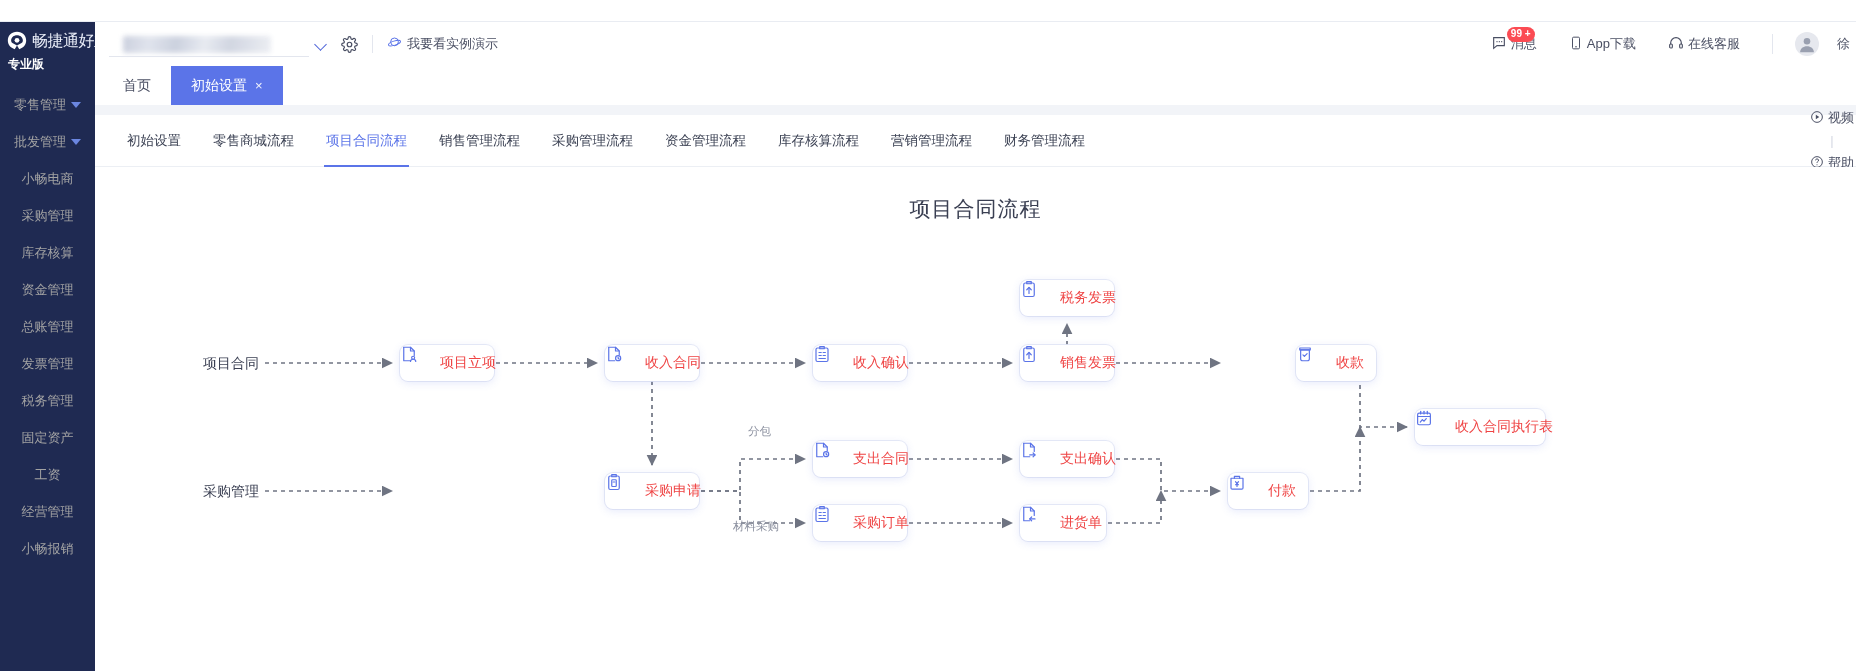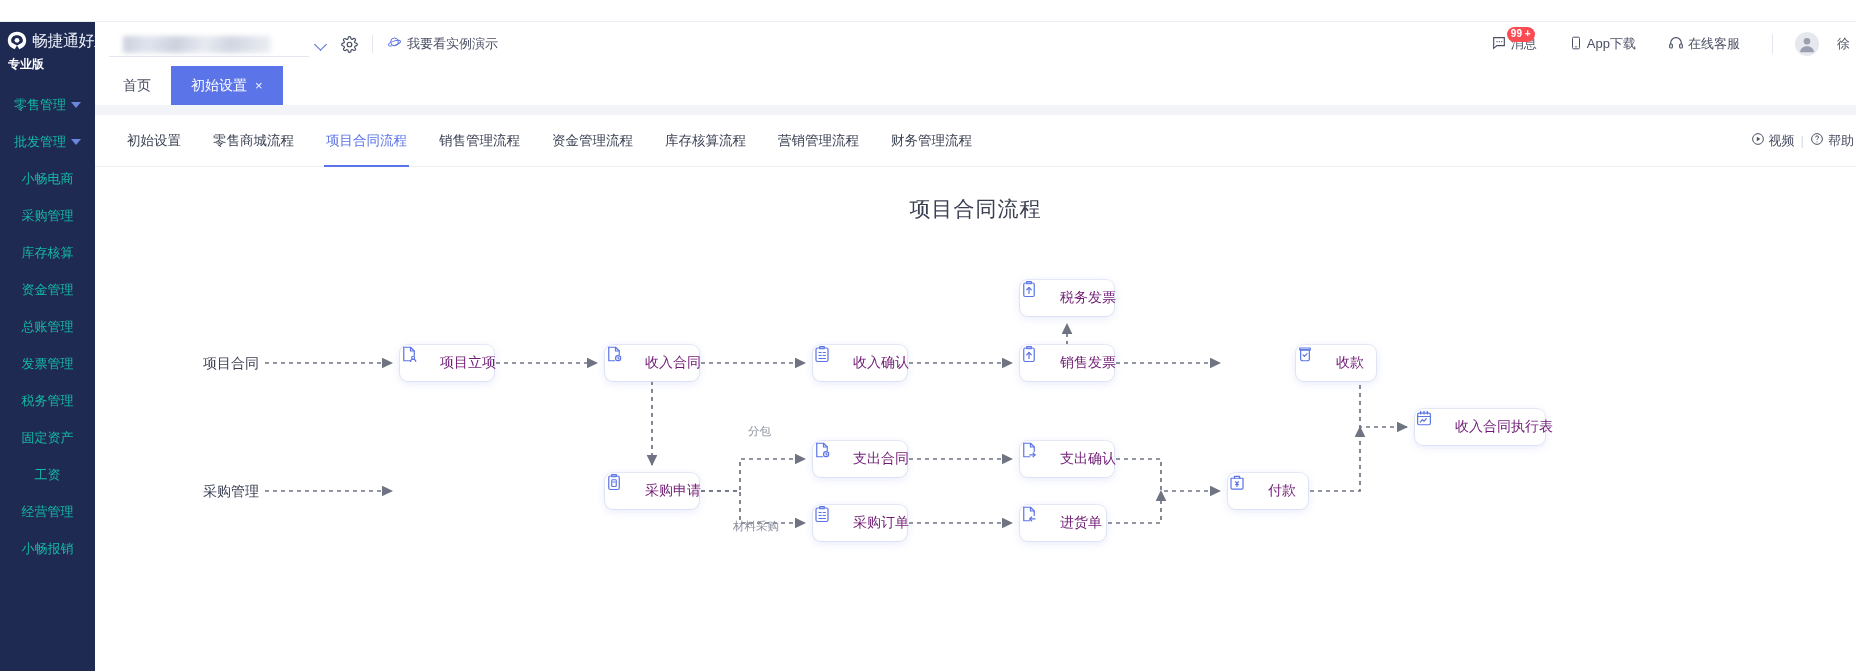--- a/index.html
+++ b/index.html
@@ -21,21 +21,21 @@
   .logo-wrap { height:60px; padding:8px 6px 0 6px; }
   .logo-row { display:flex; align-items:center; gap:4px; }
   .logo-mark {
     width:22px; height:22px; flex:0 0 22px; display:flex; align-items:center; justify-content:center;
   }
   .logo-text { font-size:16px; color:#e8ecf7; white-space:nowrap; letter-spacing:-0.5px; }
   .logo-pro { font-size:12px; color:#ffffff; font-weight:bold; margin-top:4px; margin-left:2px; }
   .nav { margin-top:4px; }
   .nav-item {
     height:37px; display:flex; align-items:center; justify-content:center;
-    font-size:13px; color:#14b8a6; cursor:pointer; position:relative;
+    font-size:13px; color:#a3a3a3; cursor:pointer; position:relative;
   }
   .nav-item .nav-label { white-space:nowrap; }
   .nav-item .caret {
     margin-left:5px; width:0; height:0; border-left:5px solid transparent;
     border-right:5px solid transparent; border-top:6px solid #6b86e0;
   }
 
   
   .header {
     position:absolute; left:95px; top:22px; width:1761px; height:44px;
@@ -93,39 +93,39 @@
   }
   .snav {
     position:relative; height:52px; padding:0 16px; display:flex; align-items:center;
     font-size:13.5px; color:#3c4254; cursor:pointer; white-space:nowrap;
   }
   .snav:first-child { margin-left:16px; }
   .snav.active { color:#5b74e8; }
   .snav.active::after {
     content:""; position:absolute; left:14px; right:14px; bottom:0; height:2px; background:#5b74e8;
   }
-  .subnav-right { margin-left:auto; display:flex; align-items:center; gap:6px; padding-right:2px; font-size:13px; color:#4a4f63; }
+  .subnav-right { margin-left:auto; display:flex; align-items:center; gap:6px; padding-right:2px; font-size:13px; color:#4a4f63;flex-direction:column; }
   .subnav-right .sr-item { display:flex; align-items:center; gap:4px; cursor:pointer; }
   .sr-divider { color:#d4d8e2; }
 
   
   .content { position:absolute; left:95px; top:167px; width:1761px; height:504px; background:#ffffff; overflow:hidden; }
   .diagram-title {
     position:absolute; left:0; top:28px; width:1761px; text-align:center;
     font-size:21px; color:#3a3f52; letter-spacing:1px;
   }
   .canvas { position:absolute; left:0; top:0; width:1761px; height:504px; }
   .canvas svg { position:absolute; left:0; top:0; }
 
   
   .node {
     position:absolute; height:36px; background:#ffffff; border-radius:8px;
     box-shadow:0 2px 8px rgba(91,116,232,.16), 0 0 0 1px rgba(232,235,246,.9);
     display:flex; align-items:center; gap:8px; padding:0 14px; cursor:pointer;
-    font-size:14px; color:#701a75; white-space:nowrap;
+    font-size:14px; color:#ef4444; white-space:nowrap;
   }
   .node .nicon { width:18px; height:18px; flex:0 0 18px; display:flex; align-items:center; justify-content:center; }
   .row-label {
     position:absolute; font-size:14px; color:#3a3f52; white-space:nowrap;
   }
   .edge-label {
     position:absolute; font-size:11.5px; color:#8a8f9e; white-space:nowrap;
   }
 </style>
 </head>
@@ -268,20 +268,21 @@
         <span class="tab-close">×</span>
       </div>
     </div>
   <div class="subnav-wrap"></div>
 
   <div class="subnav">
     <div class="snav">初始设置</div>
       <div class="snav">零售商城流程</div>
       <div class="snav active">项目合同流程</div>
       <div class="snav">销售管理流程</div>
+      <div class="snav">采购管理流程</div>
       <div class="snav">资金管理流程</div>
       <div class="snav">库存核算流程</div>
       <div class="snav">营销管理流程</div>
       <div class="snav">财务管理流程</div>
       <div class="subnav-right">
       <div class="sr-item">
         <span>
           <svg width="14" height="14" viewBox="0 0 24 24" fill="none" stroke="#4a4f63" stroke-width="1.7">
             <circle cx="12" cy="12" r="9.2"></circle>
             <path d="M10 8.3l6 3.7-6 3.7z" fill="#4a4f63" stroke="none"></path>

